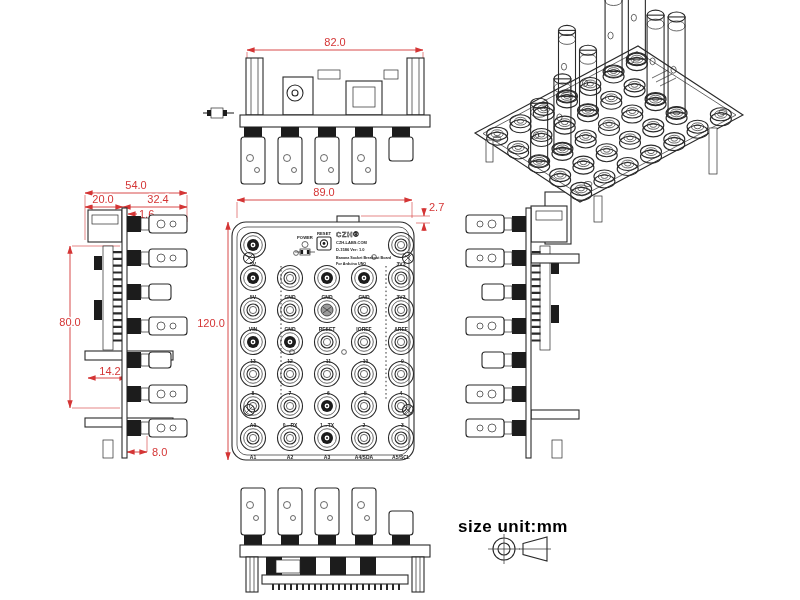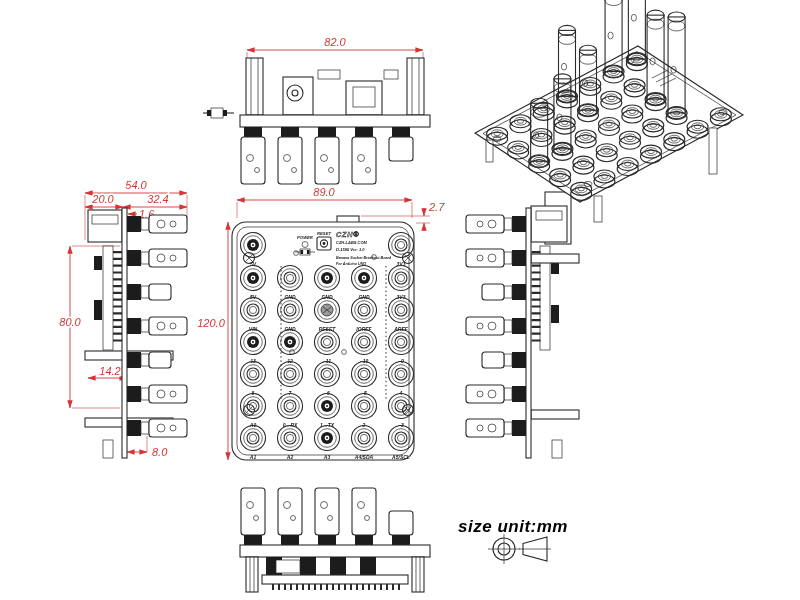--- a/index.html
+++ b/index.html
@@ -1,17 +1,17 @@
 <!DOCTYPE html>
 <html><head>
 <meta charset="utf-8">
 <style>
   html,body{margin:0;padding:0;background:#fff;}
   #canvas{position:relative;width:800px;height:600px;background:#fff;overflow:hidden;
-          font-family:"Liberation Sans", sans-serif;font-style:italic;}
+          font-family:"Liberation Sans", sans-serif;}
   svg{position:absolute;left:0;top:0;}
   .ln{fill:none;stroke:#2a2a2a;stroke-width:1.1;}
   .lnthin{fill:none;stroke:#2a2a2a;stroke-width:0.7;}
   .blk{fill:#1c1c1c;stroke:none;}
   .wht{fill:#ffffff;stroke:#2a2a2a;stroke-width:1.1;}
   .whthin{fill:#ffffff;stroke:#2a2a2a;stroke-width:0.7;}
   .dim{stroke:#d43535;stroke-width:0.9;fill:none;}
   .dimext{stroke:#d43535;stroke-width:0.6;fill:none;}
   .dimtext{fill:#d43535;font-size:11px;paint-order:stroke;stroke:#ffffff;stroke-width:3px;font-weight:400;}
   .silk{fill:#1c1c1c;font-weight:bold;}

